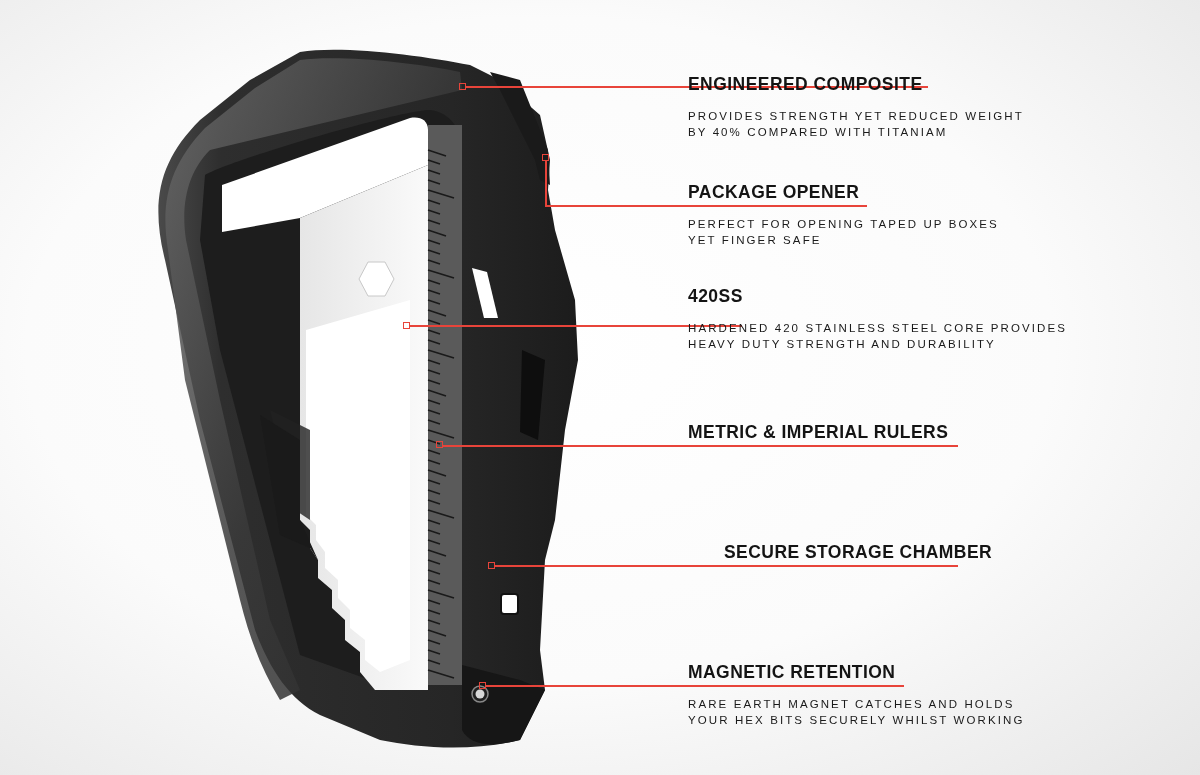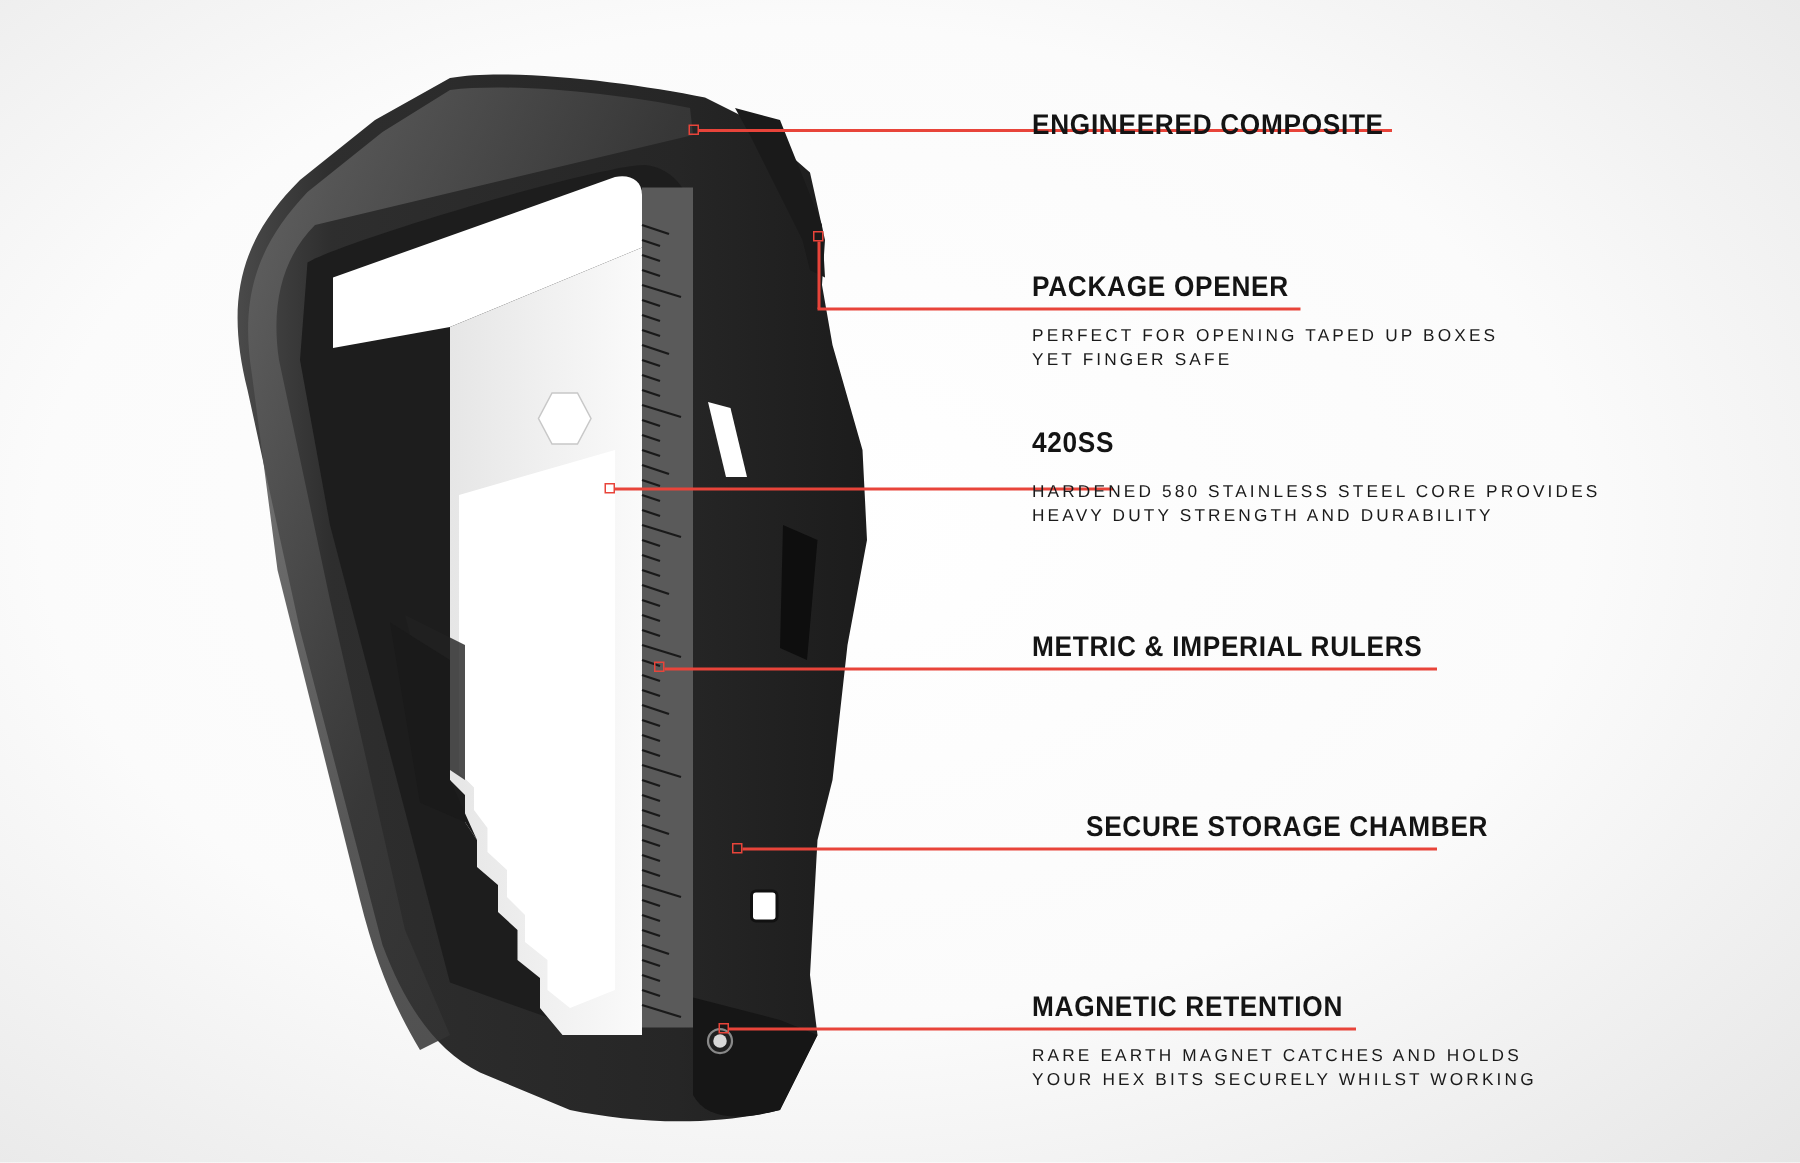--- a/index.html
+++ b/index.html
@@ -158,31 +158,33 @@
 <div class="leader" style="left:443px; top:445px; width:515px;"></div>
 
 <div class="marker" style="left:488px; top:562px;"></div>
 <div class="leader" style="left:495px; top:565px; width:463px;"></div>
 
 <div class="marker" style="left:479px; top:682px;"></div>
 <div class="leader" style="left:486px; top:685px; width:418px;"></div>
 
 <div class="feature" style="top:73px;">
   <div class="title">ENGINEERED COMPOSITE</div>
+  <div class="desc">PROVIDES STRENGTH YET REDUCED WEIGHT
+BY 40% COMPARED WITH TITANIAM</div>
 </div>
 
 <div class="feature" style="top:181px;">
   <div class="title">PACKAGE OPENER</div>
   <div class="desc">PERFECT FOR OPENING TAPED UP BOXES
 YET FINGER SAFE</div>
 </div>
 
 <div class="feature" style="top:285px;">
   <div class="title">420SS</div>
-  <div class="desc">HARDENED 580 STAINLESS STEEL CORE PROVIDES
+  <div class="desc">HARDENED 420 STAINLESS STEEL CORE PROVIDES
 HEAVY DUTY STRENGTH AND DURABILITY</div>
 </div>
 
 <div class="feature" style="top:421px;">
   <div class="title">METRIC &amp; IMPERIAL RULERS</div>
 </div>
 
 <div class="feature" style="top:541px;margin-left:36px;">
   <div class="title">SECURE STORAGE CHAMBER</div>
 </div>

